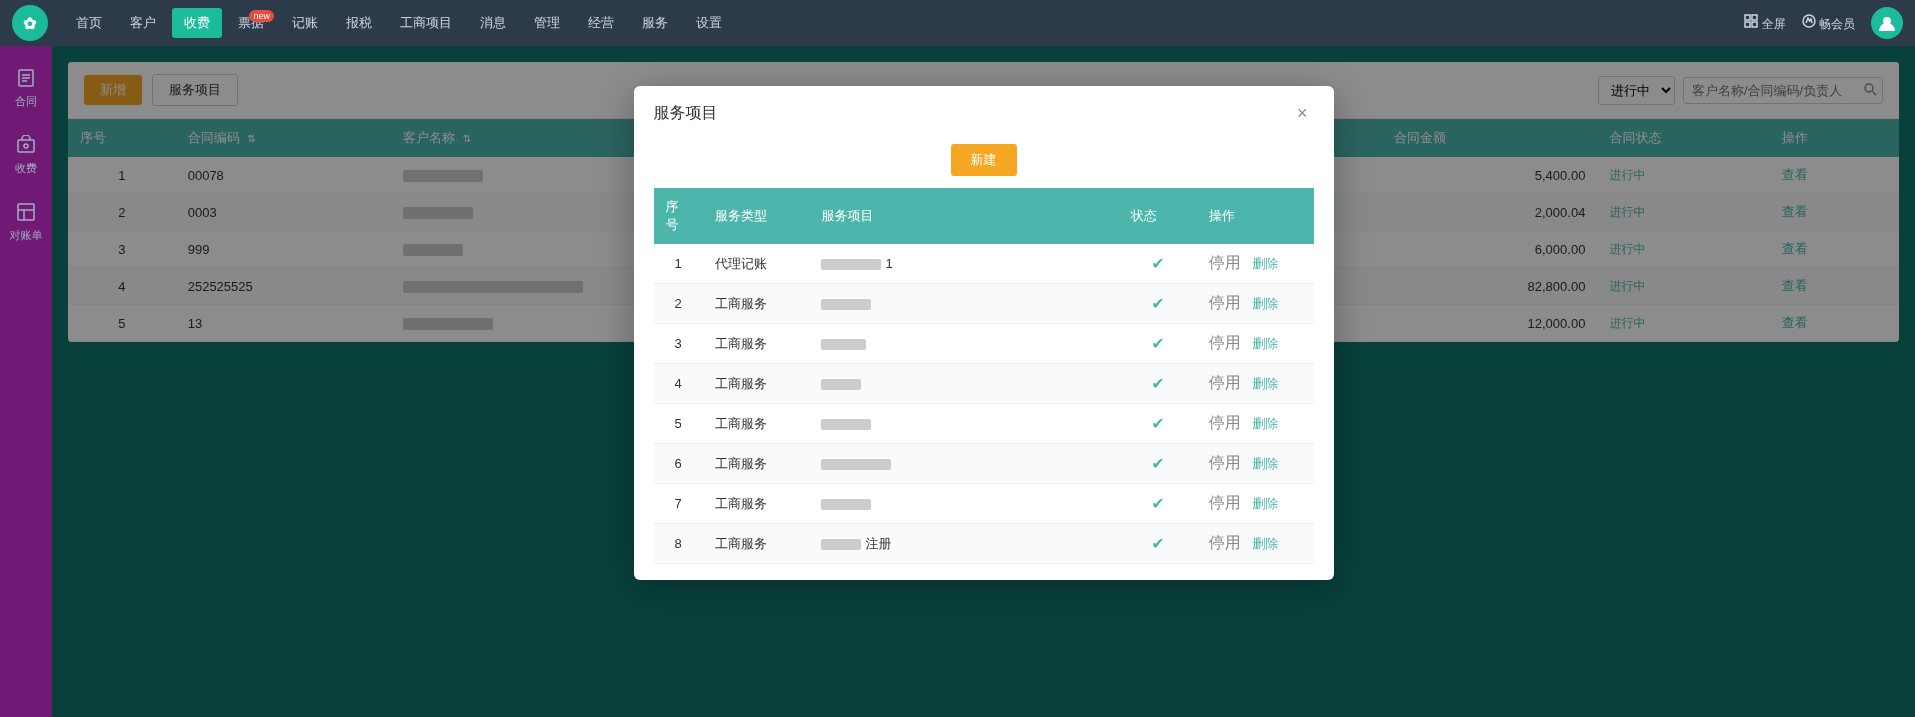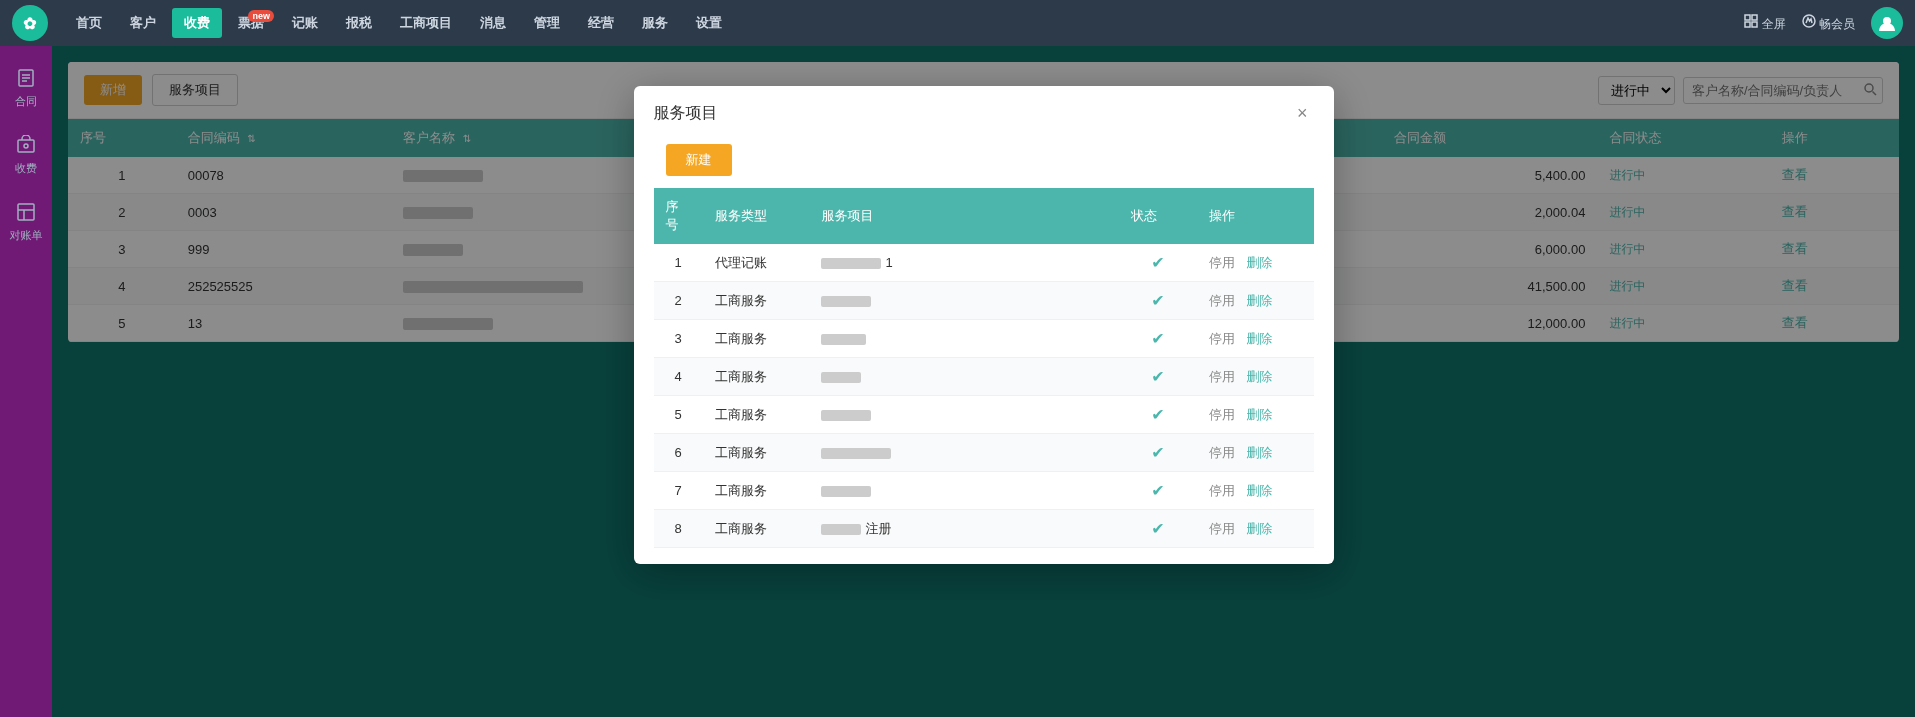--- a/index.html
+++ b/index.html
@@ -27,21 +27,20 @@
     .top-nav-items {
       display: flex; align-items: center; gap: 4px; flex: 1;
     }
     .nav-item {
       color: #cdd6e0;
       padding: 6px 12px;
       cursor: pointer;
       border-radius: 3px;
       font-size: 13px;
       position: relative;
-      font-weight: bold;
     }
     .nav-item.active {
       background: #1abc9c;
       color: #fff;
     }
     .nav-badge {
       background: #e74c3c;
       color: white;
       font-size: 9px;
       padding: 1px 4px;
@@ -240,23 +239,23 @@
       font-size: 16px;
       color: #333;
       font-weight: normal;
     }
     .dialog-close {
       background: none; border: none; cursor: pointer;
       color: #888; font-size: 18px; line-height: 1;
       padding: 2px 6px;
     }
     .dialog-toolbar {
-      padding: 8px 32px 12px;
-      display: flex;
-      justify-content: flex-start;
+      padding: 8px 4px 12px;
+      display: flex;
+      justify-content: center;
       flex-shrink: 0;
     }
     .btn-dialog-new {
       background: #f5a623;
       color: white;
       border: none;
       padding: 7px 20px;
       border-radius: 3px;
       cursor: pointer;
       font-size: 13px;
@@ -287,21 +286,21 @@
       color: #333;
     }
     .dialog-table tr:nth-child(even) td { background: #f9fafb; }
     .check-circle {
       color: #4db6ac;
       font-size: 16px;
     }
     .btn-stop {
       color: #888;
       cursor: pointer;
-      font-size: 13px;
+      font-size: 16px;
       margin-right: 8px;
     }
     .btn-delete {
       color: #4db6ac;
       cursor: pointer;
       font-size: 13px;
     }
     
     .dialog-body::-webkit-scrollbar { width: 6px; }
     .dialog-body::-webkit-scrollbar-thumb { background: #bbb; border-radius: 3px; }
@@ -478,21 +477,21 @@
     <td class="col-action"><a class="action-link">查看</a></td>
   </tr>
           <tr>
     <td class="col-seq" style="text-align:center">4</td>
     <td class="col-code">252525525</td>
     <td class="col-client">
       <span class="blurred-text" style="width:180px; background:#ccc; display:inline-block; height:12px; border-radius:2px;"></span>
     </td>
     <td class="col-service">一般纳税人...</td>
     <td class="col-period">201807-202403</td>
-    <td class="col-amount" style="text-align:right">41,500.00</td>
+    <td class="col-amount" style="text-align:right">82,800.00</td>
     <td class="col-status"><span class="status-badge">进行中</span></td>
     <td class="col-action"><a class="action-link">查看</a></td>
   </tr>
           <tr>
     <td class="col-seq" style="text-align:center">5</td>
     <td class="col-code">13</td>
     <td class="col-client">
       <span class="blurred-text" style="width:90px; background:#ccc; display:inline-block; height:12px; border-radius:2px;"></span>
     </td>
     <td class="col-service">小规模记账</td>

